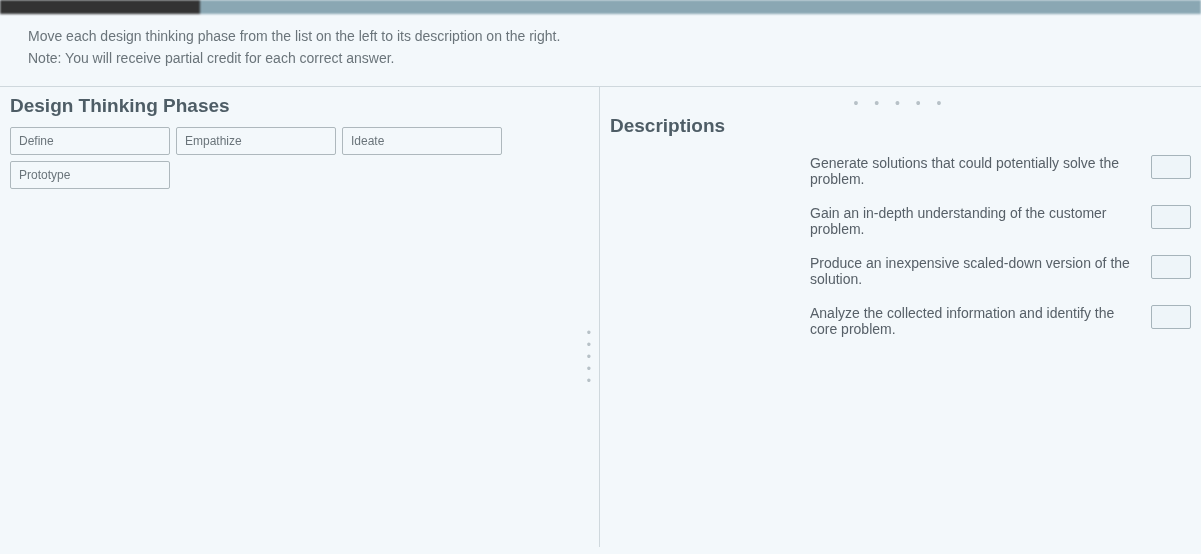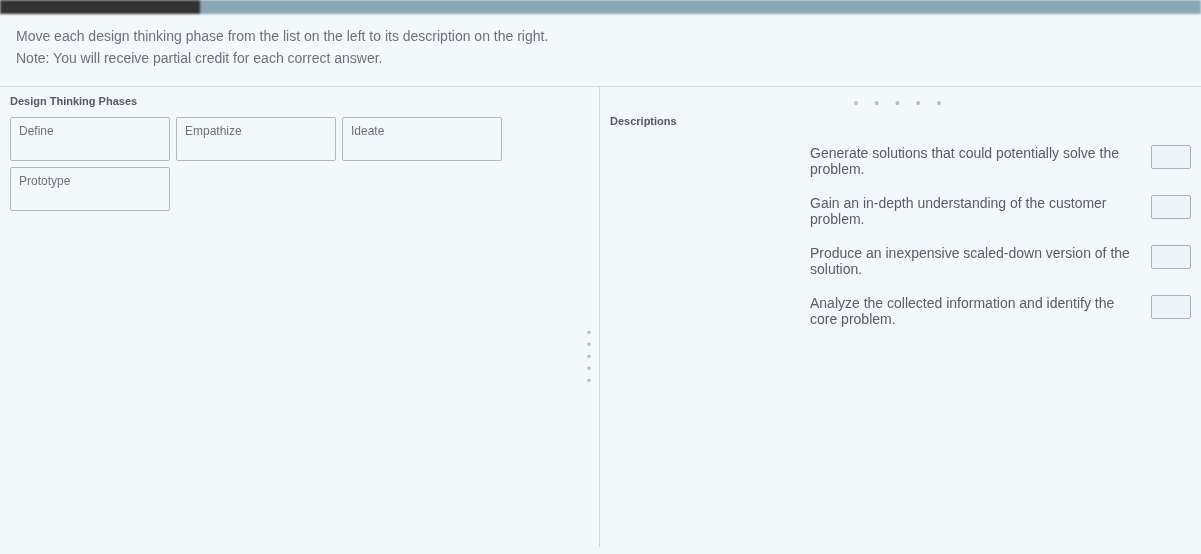--- a/index.html
+++ b/index.html
@@ -14,55 +14,55 @@
       background: linear-gradient(to right, #333 0, #333 200px, #8aa7b3 200px, #8aa7b3 100%);
       filter: blur(1px);
     }
     .instructions {
       padding: 8px 12px 14px 12px;
       border-bottom: 1px solid #cfd8dd;
     }
     .instructions .line {
       font-size: 14px;
       color: #6a747a;
-      margin: 6px 4px;
+      margin: 6px 16px;
       filter: blur(0.4px);
     }
     .work-area {
       display: flex;
       align-items: stretch;
     }
     .left-pane {
       width: 600px;
       padding: 8px 10px;
       border-right: 1px solid #cfd8dd;
       min-height: 460px;
       position: relative;
     }
     .right-pane {
       flex: 1;
       padding: 8px 10px;
       min-height: 460px;
     }
     .pane-title {
       font-weight: bold;
-      font-size: 11px;
+      font-size: 19px;
       color: #4e5d66;
       margin-bottom: 10px;
       filter: blur(0.4px);
     }
     .phase-grid {
       display: flex;
       flex-wrap: wrap;
       gap: 6px;
       align-content: flex-start;
     }
     .phase-item {
       width: 160px;
-      height: 44px;
+      height: 28px;
       line-height: 26px;
       padding: 0 8px;
       font-size: 12px;
       color: #6a747a;
       background: #f3f8fb;
       border: 1px solid #aeb8bd;
       border-radius: 2px;
       cursor: grab;
       filter: blur(0.4px);
       white-space: nowrap;

